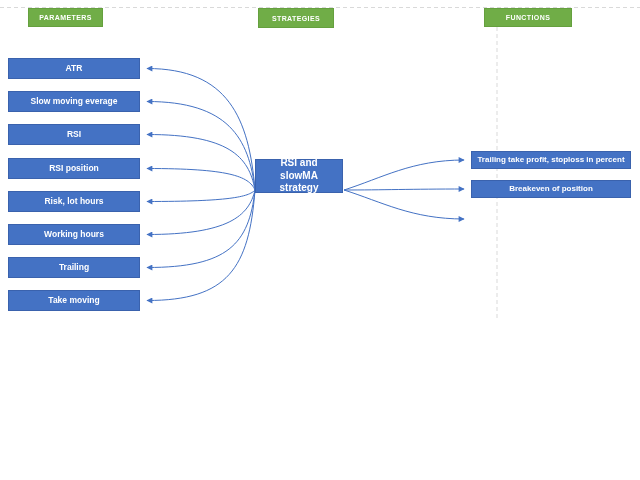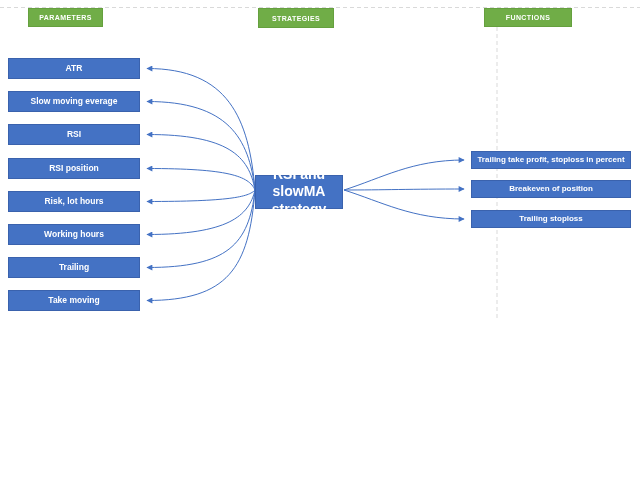--- a/index.html
+++ b/index.html
@@ -19,21 +19,21 @@
   }
   .node{
     position:absolute;z-index:2;
     background:#4472c4;border:1px solid #3a62ad;box-sizing:border-box;
     color:#ffffff;font-size:8.5px;font-weight:600;
     display:flex;align-items:center;justify-content:center;
     text-align:center;line-height:1.25;
   }
   .node.param{left:8px;width:132px;height:21px;}
   .node.func{left:471px;width:160px;height:18px;font-size:8px;}
-  .node.center{left:255px;top:175px;width:88px;height:34px;padding:2px 8px;font-size:14px;}
+  .node.center{left:255px;top:159px;width:88px;height:34px;padding:2px 8px;font-size:10px;}
 </style>
 </head>
 <body>
 
 <div class="canvas">
 
   <svg class="wires" width="640" height="480" viewBox="0 0 640 480">
     <defs>
       <marker id="arw" viewBox="0 0 10 10" refX="9" refY="5" markerWidth="7" markerHeight="6" orient="auto-start-reverse">
         <path d="M0,0 L10,5 L0,10 z" fill="#4472c4"></path>
@@ -71,15 +71,14 @@
   <div class="node param" style="top:158px">RSI position</div>
   <div class="node param" style="top:191px">Risk, lot hours</div>
   <div class="node param" style="top:224px">Working hours</div>
   <div class="node param" style="top:257px">Trailing</div>
   <div class="node param" style="top:290px">Take moving</div>
 
   <div class="node center">RSI and slowMA strategy</div>
 
   <div class="node func" style="top:180px">Breakeven of position</div>
   <div class="node func" style="top:151px">Trailing take profit, stoploss in percent</div>
-  <div class="node func" style="top:210px">Trailing stoploss</div>
 
 </div>
 
 </body></html>

